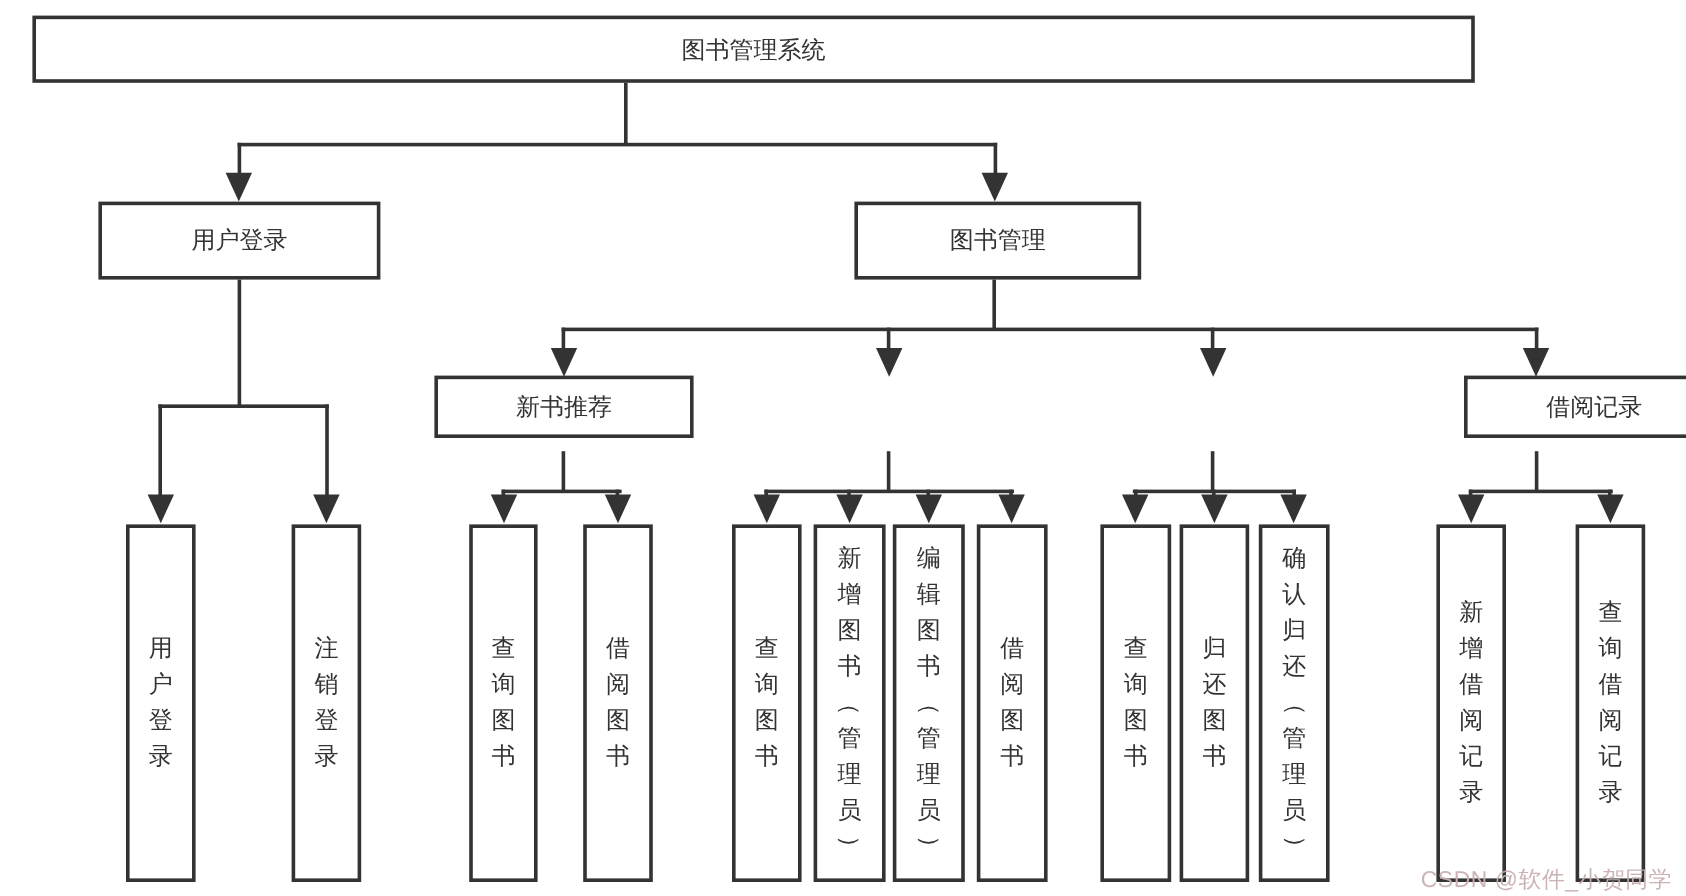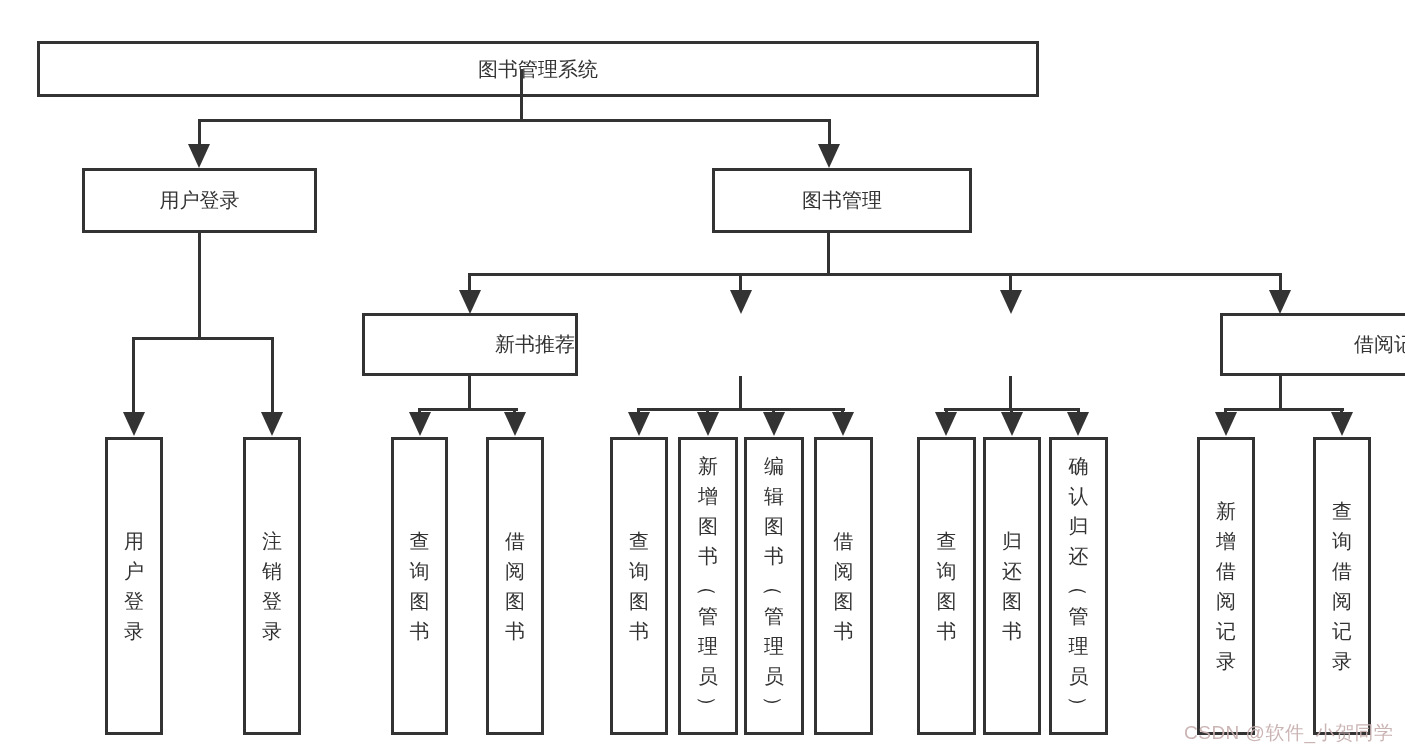--- a/index.html
+++ b/index.html
@@ -16,24 +16,24 @@
     box-sizing:border-box;
     border:3px solid #333333;
     background:#ffffff;
     display:flex;
     align-items:center;
     justify-content:center;
     font-size:20px;
     color:#333333;
   }
   
-  .b-root{left:37px;top:13px;width:1002px;height:56px;margin-top:28px;}
+  .b-root{left:27px;top:13px;width:1202px;height:56px;}
   .b-user-login{left:82px;top:168px;width:235px;height:65px;text-align:right;}
-  .b-book-mgmt{left:712px;top:168px;width:260px;height:65px;}
-  .b-l3{top:313px;height:63px;width:216px;justify-content:flex-end;}
+  .b-book-mgmt{left:712px;top:168px;width:239px;height:65px;}
+  .b-l3{top:313px;height:52px;width:216px;}
   .b-new-book-rec{left:362px;}
   .b-book-borrow{left:633px;}
   .b-current-borrow{left:903px;}
   .b-borrow-records{left:1220px;width:217px;}
   
   .leaf{top:437px;height:298px;width:58px;}
   .b-leaf-user-login{left:105px;}
   .b-leaf-logout{left:243px;}
   .b-leaf-rec-query{left:391px;width:57px;}
   .b-leaf-rec-borrow{left:486px;}

